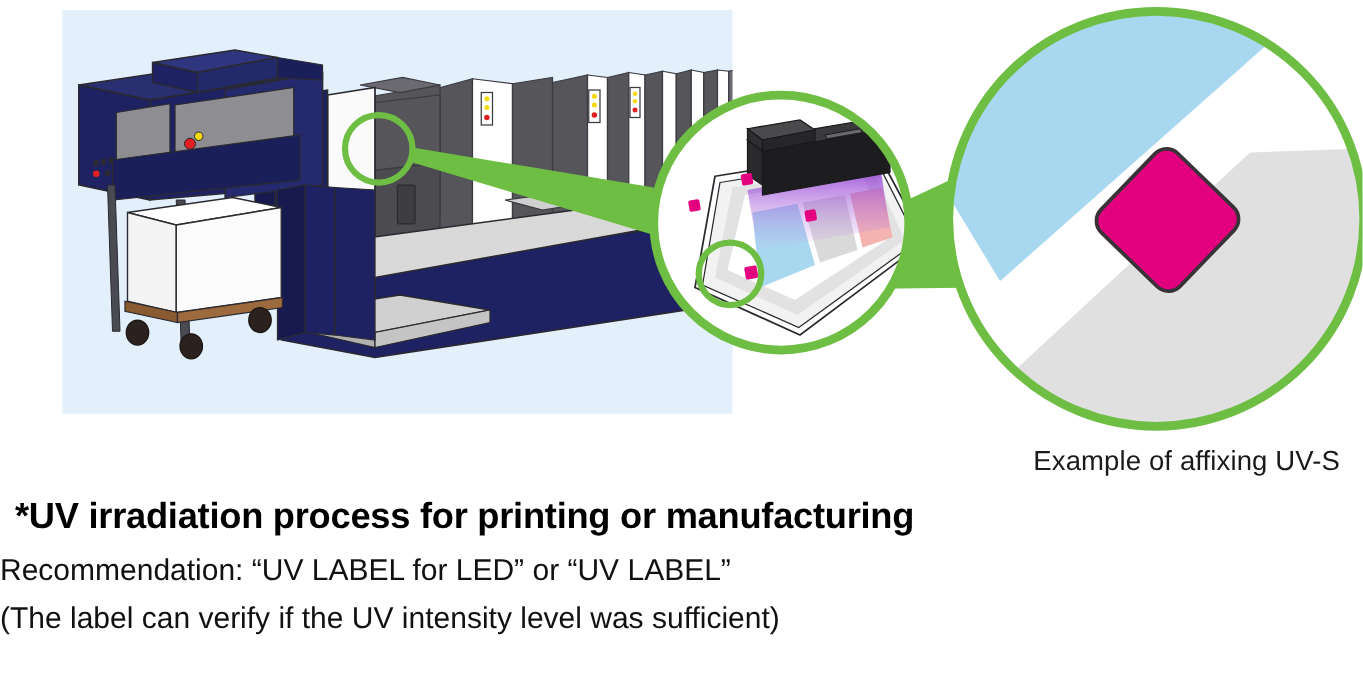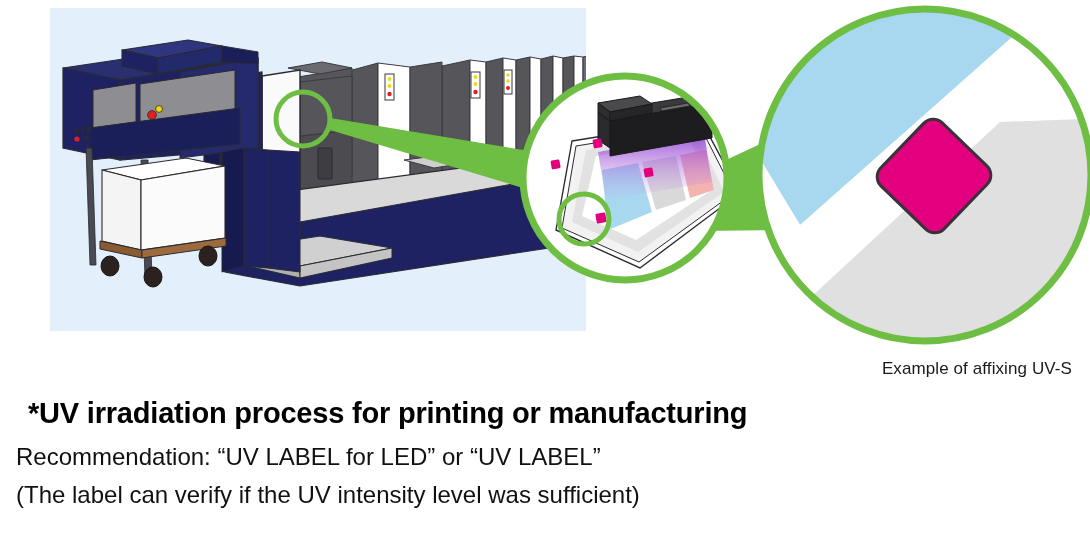--- a/index.html
+++ b/index.html
@@ -25,29 +25,29 @@
   }
   #figure-stage svg {
     display: block;
   }
   #caption-affix {
     position: absolute;
     left: 0;
     top: 358px;
     width: 1072px;
     text-align: right;
-    font-size: 17px;
+    font-size: 22px;
     line-height: 22px;
     letter-spacing: 0.1px;
     color: #1a1a1a;
     white-space: pre;
   }
   #text-block {
     position: absolute;
-    left: 16px;
+    left: 0;
     top: 395px;
     width: 896px;
   }
   #heading-uv-process {
     font-size: 29px;
     font-weight: bold;
     line-height: 36px;
     color: #000000;
     padding-left: 12px;
     letter-spacing: -0.2px;

